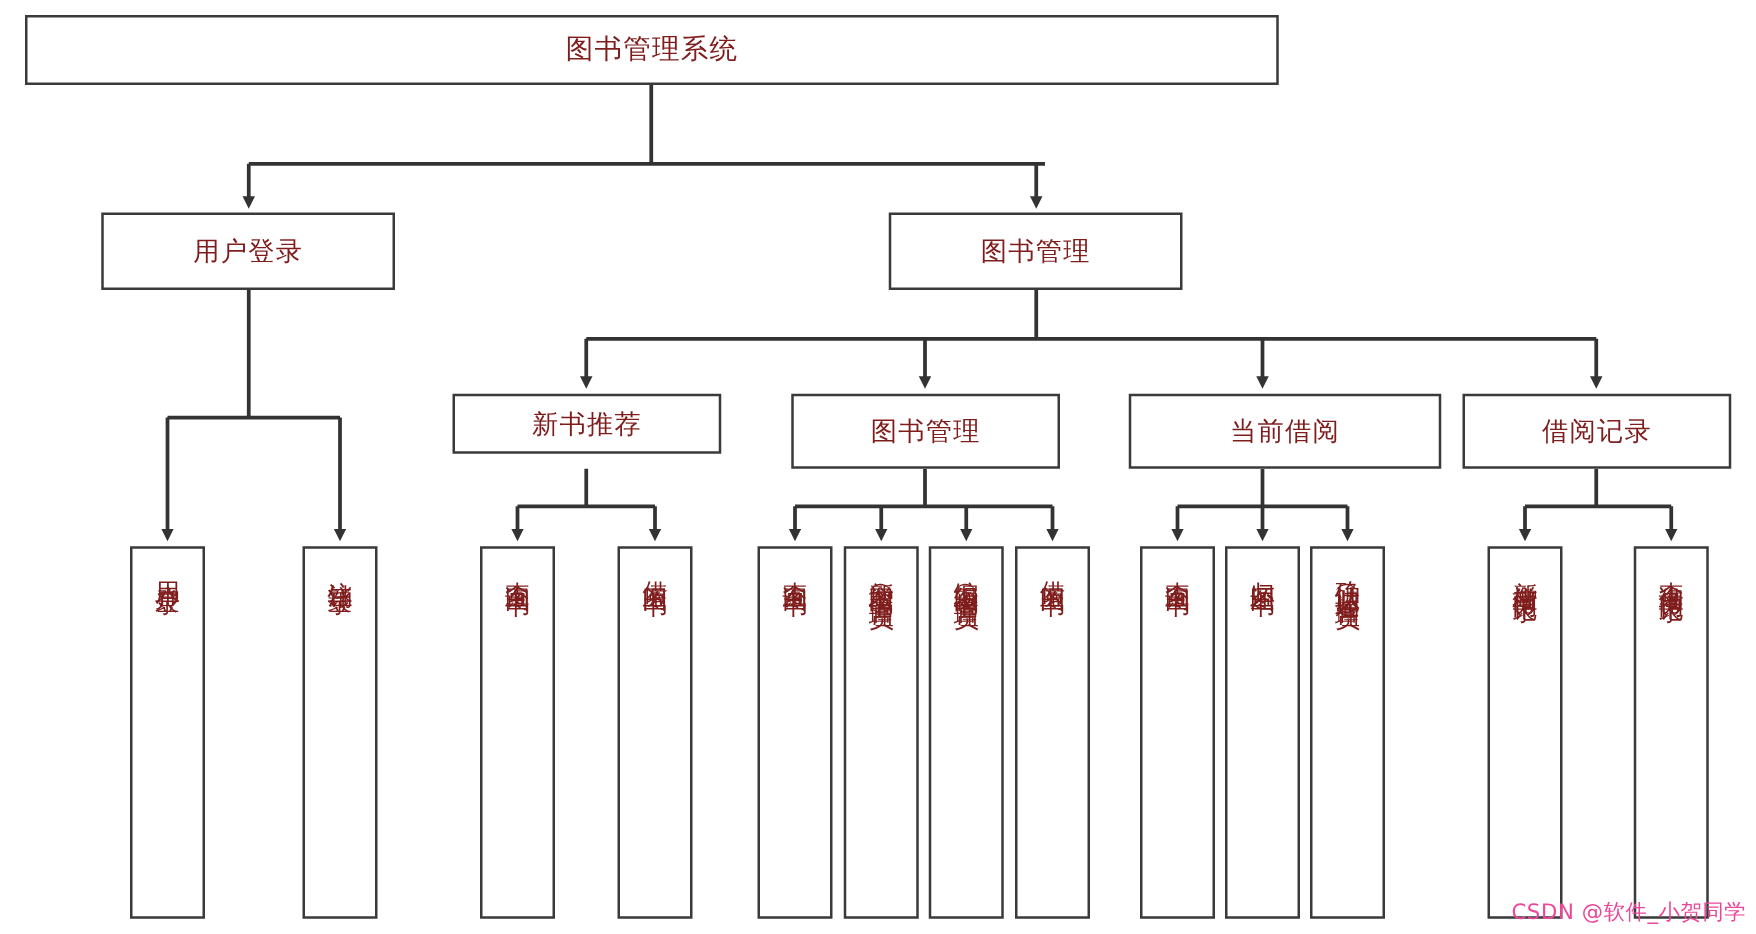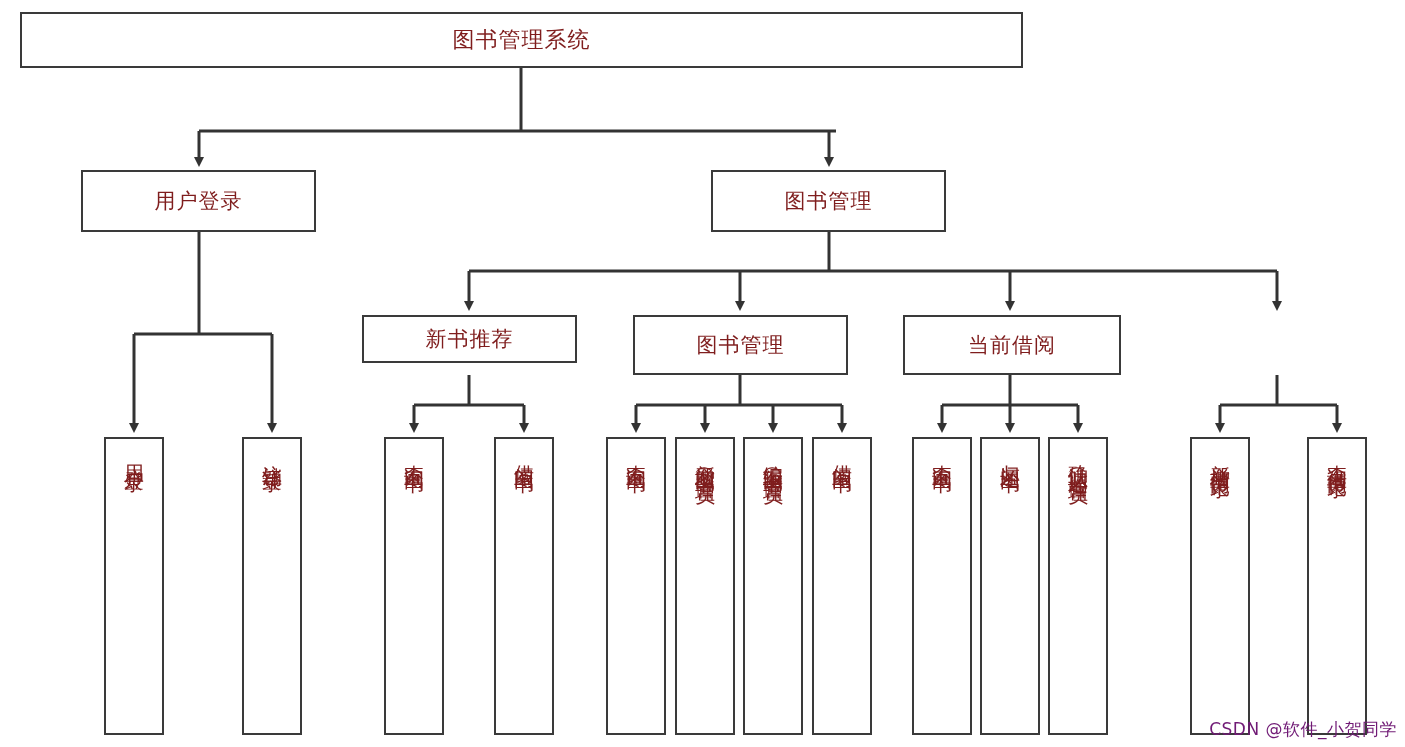--- a/index.html
+++ b/index.html
@@ -52,21 +52,21 @@
     letter-spacing:3px;
     line-height:1.05;
     white-space:nowrap;
     transform:none;
   }
   #watermark{
     position:absolute;
     right:8px;
     bottom:6px;
     font-size:17px;
-    color:#701a75;
+    color:#ec4899;
     letter-spacing:0.5px;
     white-space:nowrap;
     font-family:"DejaVu Sans","Liberation Sans",sans-serif;
     text-align:right;
   }
 </style>
 </head>
 <body>
 
 <div id="canvas">
@@ -134,24 +134,27 @@
   </div>
 
   <div class="node" style="left:362px; top:315px; width:215px; height:48px;">
     <span class="lbl">新书推荐</span>
   </div>
 
   <div class="node" style="left:633px; top:315px; width:215px; height:60px;">
     <span class="lbl">图书管理</span>
   </div>
 
-  <div class="node" style="left:903px; top:315px; width:218px; height:60px;">
+  <div class="node" style="left:903px; top:315px; width:250px; height:60px;">
     <span class="lbl">当前借阅</span>
   </div>
 
+  <div class="node" style="left:1170px; top:315px; width:215px; height:60px;">
+    <span class="lbl">借阅记录</span>
+  </div>
 
   <div class="node leaf" style="left:104px; top:437px; width:60px; height:298px;">
     <span class="lbl">用户登录</span>
   </div>
   <div class="node leaf" style="left:242px; top:437px; width:60px; height:298px;">
     <span class="lbl">注销登录</span>
   </div>
 
   <div class="node leaf" style="left:384px; top:437px; width:60px; height:298px;">
     <span class="lbl">查询图书</span>

